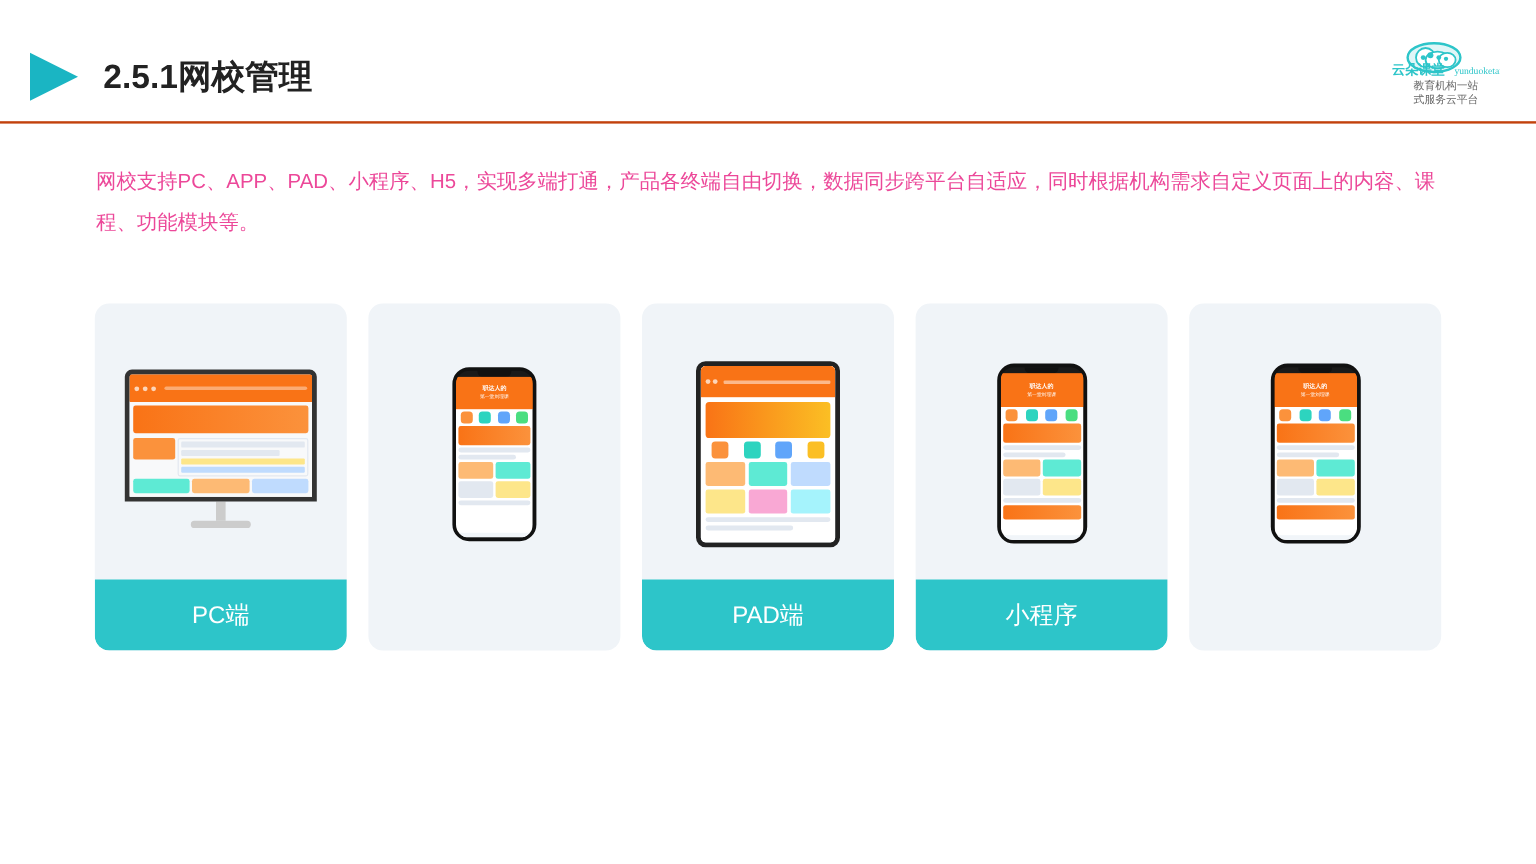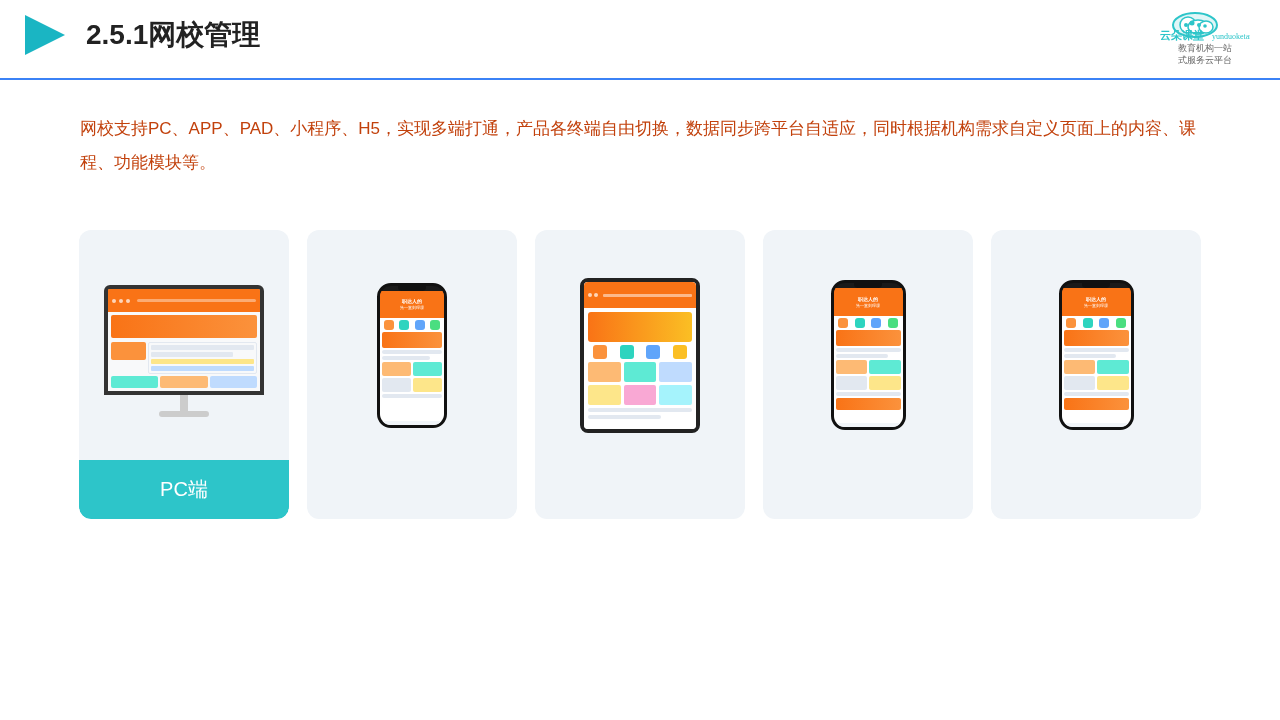--- a/index.html
+++ b/index.html
@@ -8,24 +8,24 @@
       height: 720px;
       background: #fff;
       font-family: 'Microsoft YaHei', 'PingFang SC', sans-serif;
       overflow: hidden;
       position: relative;
     }
 
     
     .header {
       display: flex;
-      align-items: center;
+      align-items: flex-end;
       justify-content: space-between;
-      padding: 3px 30px 12px 20px;
-      border-bottom: 2px solid #3b82f6;
+      padding: 26px 30px 12px 20px;
+      border-bottom: 2px solid #c2410c;
     }
     .header-left {
       display: flex;
       align-items: center;
       gap: 16px;
     }
     .play-icon {
       width: 50px;
       height: 50px;
     }
@@ -44,21 +44,21 @@
       color: #555;
       text-align: center;
       margin-top: 2px;
       line-height: 1.3;
     }
 
     
     .description {
       padding: 32px 80px 10px 80px;
       font-size: 17px;
-      color: #c2410c;
+      color: #ec4899;
       line-height: 2;
     }
 
     
     .cards-container {
       display: flex;
       justify-content: center;
       gap: 18px;
       padding: 30px 60px;
       margin-top: 10px;
@@ -472,20 +472,21 @@
               <div class="tablet-grid-item" style="background:#fde68a;"></div>
               <div class="tablet-grid-item" style="background:#f9a8d4;"></div>
               <div class="tablet-grid-item" style="background:#a5f3fc;"></div>
             </div>
             <div style="height:4px; background:#e2e8f0; border-radius:2px;"></div>
             <div style="height:4px; background:#e2e8f0; border-radius:2px; width:70%;"></div>
           </div>
         </div>
       </div>
     </div>
+    <div class="card-label">PAD端</div>
   </div>
 
   <div class="card">
     <div class="card-image-area">
       <div class="phone-mockup" style="width:75px; height:150px;">
         <div class="phone-notch"></div>
         <div class="phone-screen">
           <div class="phone-screen-content">
             <div class="phone-header-bar">
               <div style="color:white; font-size:5px; text-align:center; line-height:1.4; padding:2px;">
@@ -510,20 +511,21 @@
                 <div class="phone-grid-item" style="background:#fde68a;"></div>
               </div>
               <div class="phone-line"></div>
               <div style="height:12px; background:linear-gradient(90deg,#f97316,#fb923c); border-radius:2px;"></div>
             </div>
             <div class="phone-bottom-bar"></div>
           </div>
         </div>
       </div>
     </div>
+    <div class="card-label">小程序</div>
   </div>
 
   <div class="card">
     <div class="card-image-area">
       <div class="phone-mockup" style="width:75px; height:150px;">
         <div class="phone-notch"></div>
         <div class="phone-screen">
           <div class="phone-screen-content">
             <div class="phone-header-bar">
               <div style="color:white; font-size:5px; text-align:center; line-height:1.4; padding:2px;">

